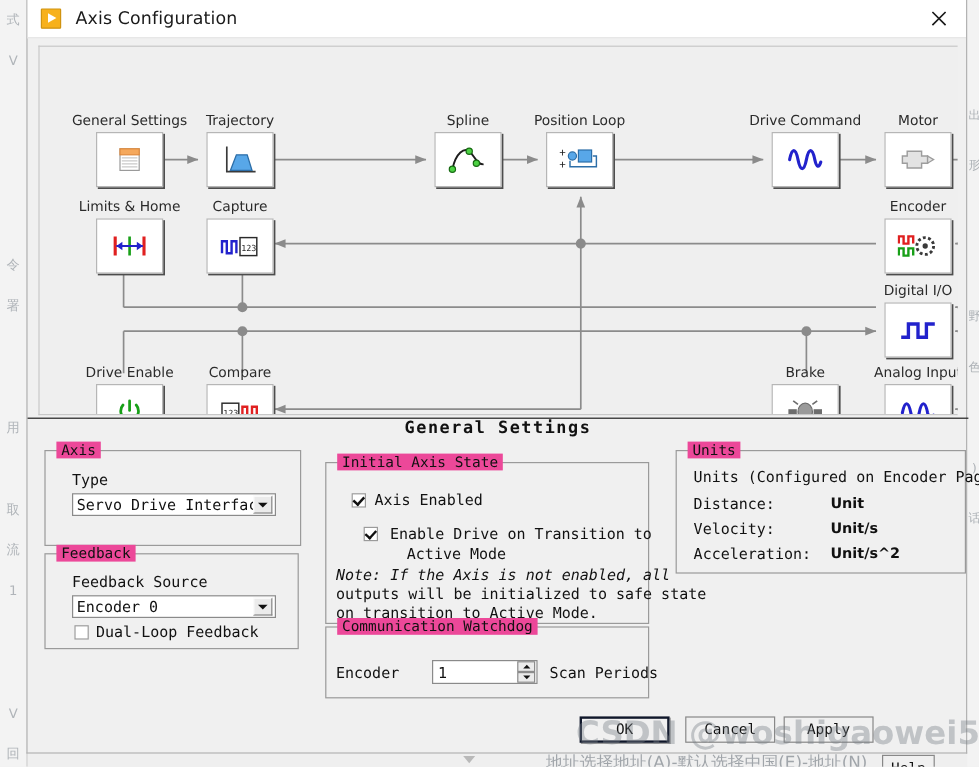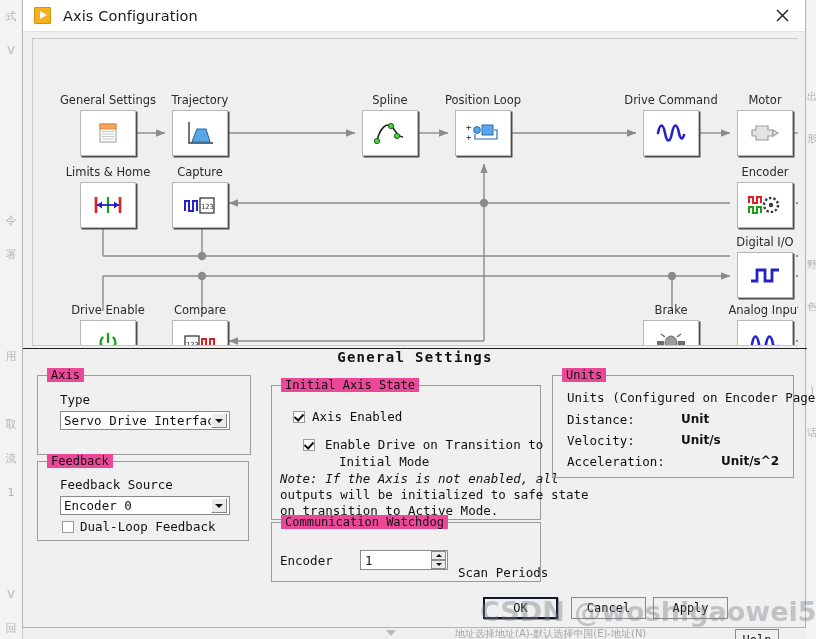--- a/index.html
+++ b/index.html
@@ -15,21 +15,21 @@
      background:#f3f3f3;border-right:1px solid #cfcfcf;}
   #backdrop .bgchars{position:absolute;left:1px;top:0;width:20px;height:639px;
      color:#9aa0a6;font-size:11px;line-height:34px;text-align:center;
      font-family:"DejaVu Sans",sans-serif;opacity:.75;white-space:pre;}
   #backdrop .bgright{position:absolute;left:806px;top:0;width:10px;height:639px;
      background:#f3f3f3;}
   #backdrop .bgrightchars{position:absolute;left:806px;top:34px;width:12px;
      color:#9aa0a6;font-size:10px;line-height:42px;text-align:center;
      font-family:"DejaVu Sans",sans-serif;opacity:.8;white-space:pre;}
   #backdrop .bgbottom{position:absolute;left:0;top:628px;width:816px;height:11px;
-     color:#8d9399;font-size:10px;font-family:"DejaVu Sans",sans-serif;opacity:.8;}
+     color:#8d9399;font-size:14px;font-family:"DejaVu Sans",sans-serif;opacity:.8;}
   #backdrop .bgbottom span{position:absolute;left:455px;top:-1px;white-space:nowrap;}
   #backdrop .bgtri{position:absolute;left:386px;top:630px;width:0;height:0;
      border-left:5px solid transparent;border-right:5px solid transparent;
      border-top:6px solid #b9b9b9;}
 
   
   #dialog{
     position:absolute;left:22px;top:0;width:784px;height:628px;
     background:#f0f0f0;border:1px solid #b3b3b3;border-top:none;
     box-sizing:border-box;
@@ -416,56 +416,56 @@
     </div>
 
     <div class="gbox" style="left:248px;top:12px;width:270px;height:135px;margin-top:24px;">
       <div class="gtitle">Initial Axis State</div>
 
       <div class="cbx checked" style="left:21px;top:25px;"></div>
       <div class="mono lbl" style="left:40px;top:23px;">Axis Enabled</div>
 
       <div class="cbx checked" style="left:31px;top:53px;"></div>
       <div class="mono lbl" style="left:53px;top:51px;">Enable Drive on Transition to</div>
-      <div class="mono lbl" style="left:67px;top:68px;">Initial Mode</div>
+      <div class="mono lbl" style="left:67px;top:68px;">Active Mode</div>
 
       <div class="mono lbl" style="left:8px;top:85px;font-style:italic;">Note: If the Axis is not enabled, all</div>
       <div class="mono lbl" style="left:8px;top:101px;">outputs will be initialized to safe state</div>
       <div class="mono lbl" style="left:8px;top:117px;">on transition to Active Mode.</div>
     </div>
 
     <div class="gbox" style="left:248px;top:173px;width:270px;height:60px;padding-left:11px;">
       <div class="gtitle">Communication Watchdog</div>
       <div class="mono lbl" style="left:8px;top:30px;">Encoder</div>
       <div class="spin" style="left:88px;top:27px;width:88px;">
         <span class="stext">1</span>
         <span class="sbtns">
           <b class="up">
               <i></i>
             </b>
           <b class="dn">
               <i></i>
             </b>
         </span>
       </div>
-      <div class="mono lbl" style="left:186px;top:30px;margin-top:12px;">Scan Periods</div>
-    </div>
-
-    <div class="gbox" style="left:529px;top:26px;width:242px;height:103px;">
+      <div class="mono lbl" style="left:186px;top:30px;">Scan Periods</div>
+    </div>
+
+    <div class="gbox" style="left:540px;top:26px;width:242px;height:103px;">
       <div class="gtitle">Units</div>
       <div class="mono lbl" style="left:14px;top:14px;">Units (Configured on Encoder Page)</div>
 
       <div class="mono lbl" style="left:14px;top:36px;">Distance:</div>
       <div class="unitval lbl" style="left:128px;top:36px;">Unit</div>
 
       <div class="mono lbl" style="left:14px;top:57px;">Velocity:</div>
       <div class="unitval lbl" style="left:128px;top:57px;">Unit/s</div>
 
       <div class="mono lbl" style="left:14px;top:78px;">Acceleration:</div>
-      <div class="unitval lbl" style="left:128px;top:78px;margin-left:40px;">Unit/s^2</div>
+      <div class="unitval lbl" style="left:128px;top:78px;">Unit/s^2</div>
     </div>
   </div>
 
   <div id="buttonbar">
     <div class="btn primary" style="left:460px;width:75px;">OK</div>
     <div class="btn" style="left:548px;width:75px;">Cancel</div>
     <div class="btn" style="left:630px;width:75px;">Apply</div>
     <div class="btn" style="left:712px;width:44px;margin-top:32px;">Help</div>
   </div>
 </div>

